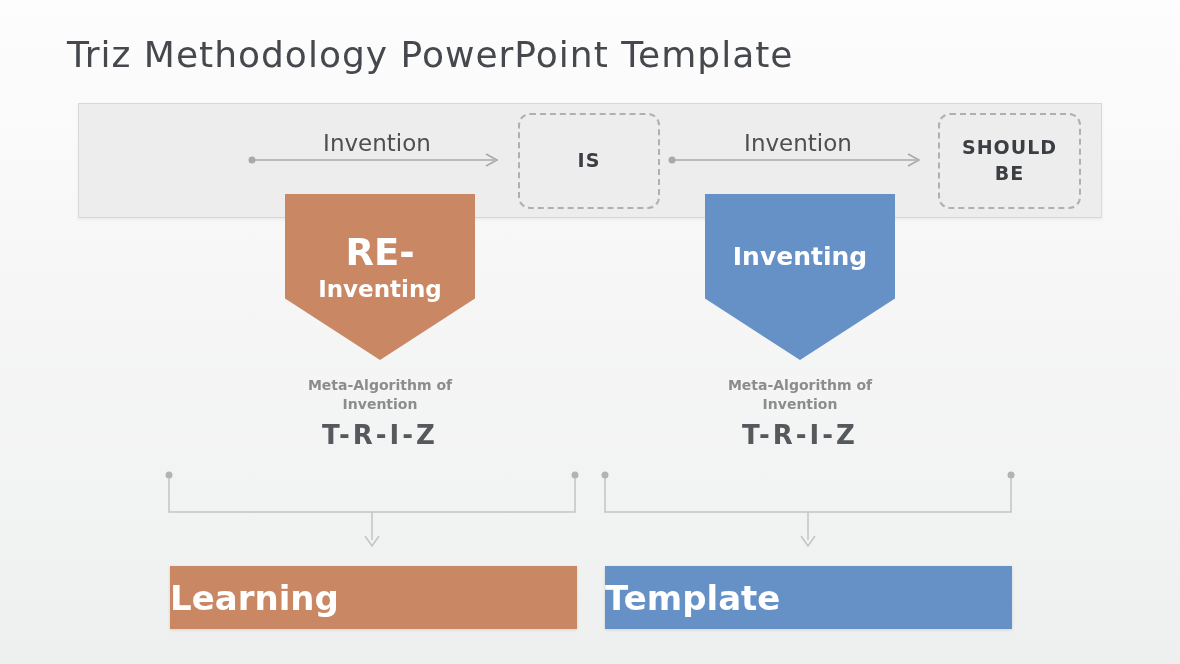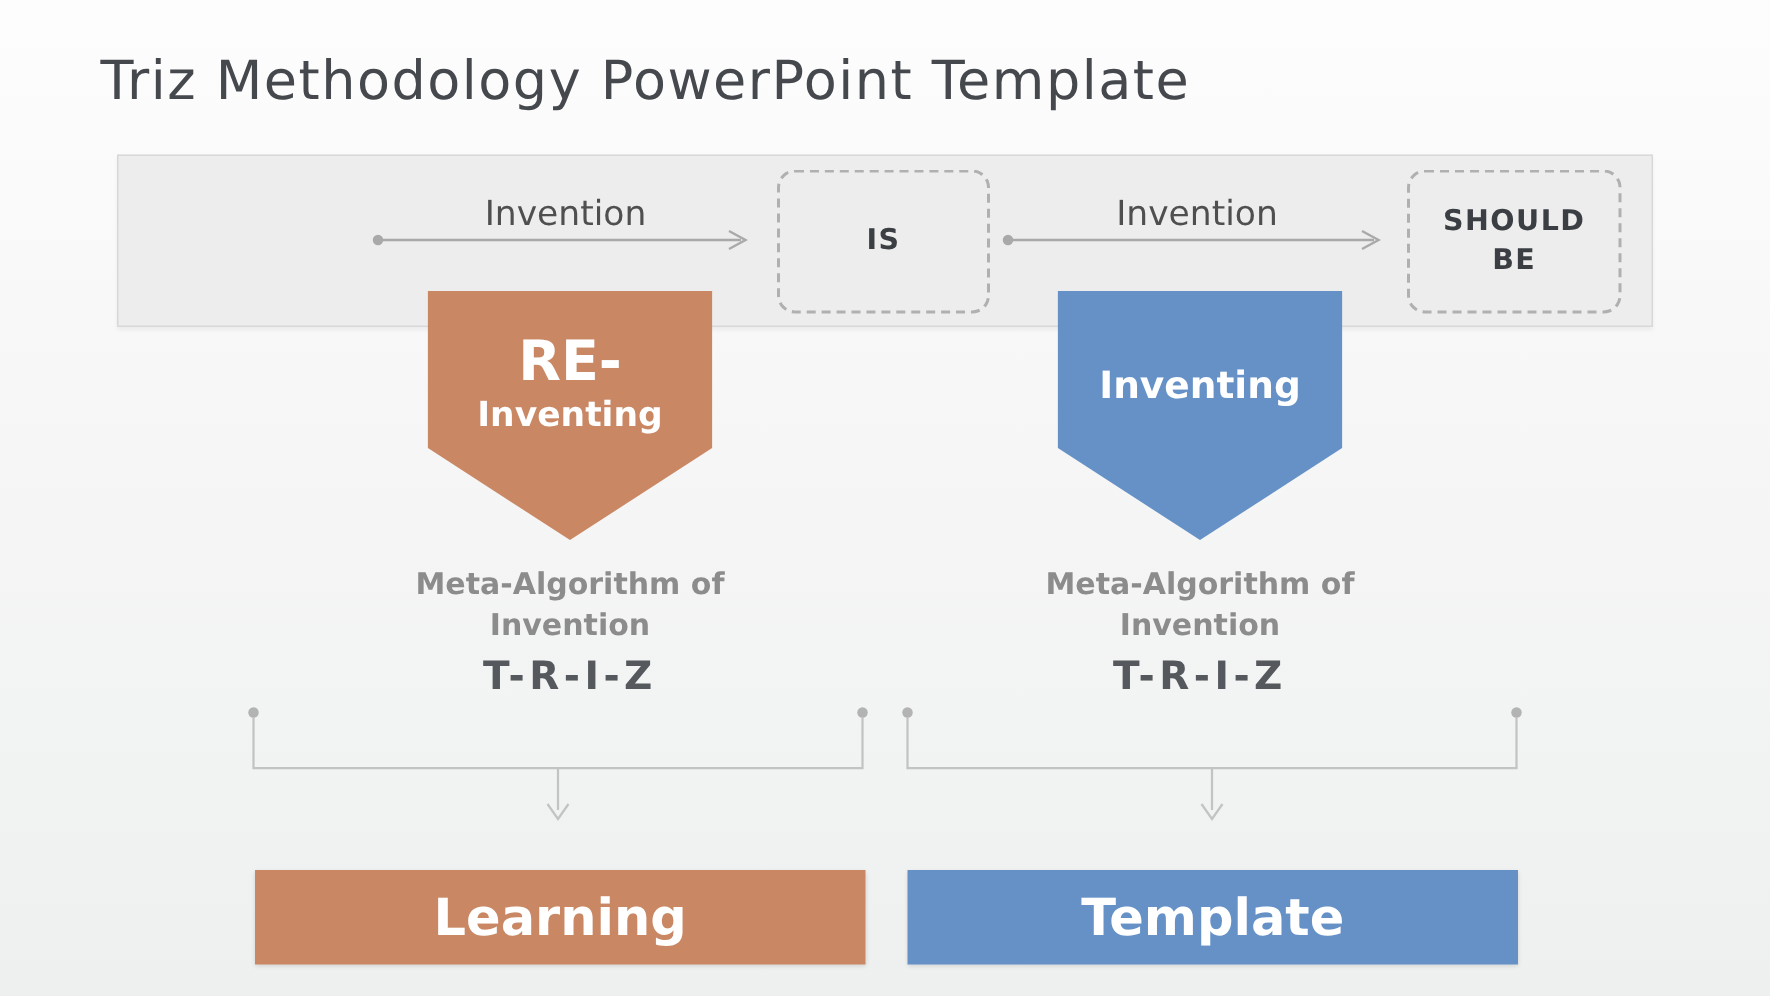--- a/index.html
+++ b/index.html
@@ -42,37 +42,37 @@
   .conn-svg circle{fill:#a9a9a9;}
   
   .penta{
     position:absolute; width:190px; height:166px;
     clip-path:polygon(0 0,100% 0,100% 63%,50% 100%,0 63%);
     display:flex; flex-direction:column; align-items:center;
     color:#ffffff; font-weight:bold; text-align:center;
   }
   .penta-left{left:285px; top:194px;}
   .penta-right{left:705px; top:194px;}
-  .penta-left .line1{font-size:37px; margin-top:26px; line-height:1.15;}
+  .penta-left .line1{font-size:37px; margin-top:38px; line-height:1.15;}
   .penta-left .line2{font-size:23px; margin-top:1px;}
   .penta-right .line1{font-size:25px; margin-top:48px;}
   
   .meta{position:absolute; width:300px; top:376px; text-align:center; font-weight:bold;}
   .meta-left{left:230px;}
   .meta-right{left:650px;}
-  .meta .caption{font-size:20px; color:#8c8c8c; line-height:1.35;}
+  .meta .caption{font-size:14px; color:#8c8c8c; line-height:1.35;}
   .meta .acronym{font-size:26px; color:#55585c; letter-spacing:3px; margin-top:6px;}
   
   .brackets{position:absolute; left:0; top:465px; width:1180px; height:92px;}
   .brackets path{stroke:#c3c3c3; stroke-width:1.5; fill:none;}
   .brackets circle{fill:#b3b3b3;}
   
   .bar{
-    position:absolute; top:580px; width:407px; height:63px;
-    display:flex; align-items:center; justify-content:center;
+    position:absolute; top:566px; width:407px; height:63px;
+    display:flex; align-items:center; 
     color:#ffffff; font-weight:bold; font-size:34px;
     box-shadow:0 1px 3px rgba(0,0,0,0.12);
   }
   .bar-learning{left:170px;}
   .bar-applying{left:605px;}
 </style>
 </head>
 <body>
 
 <div class="slide">

